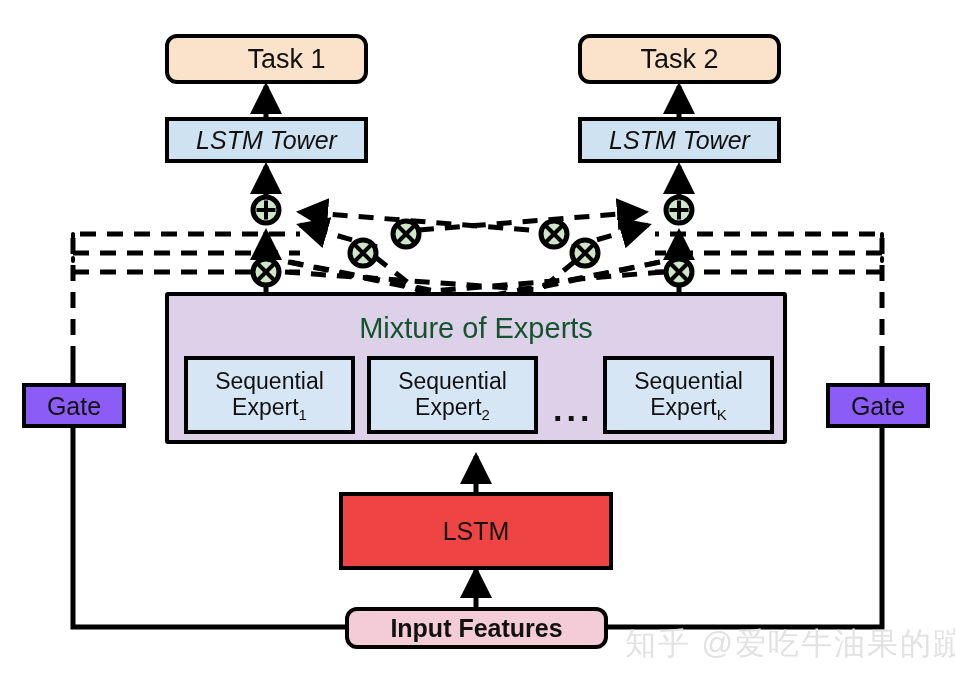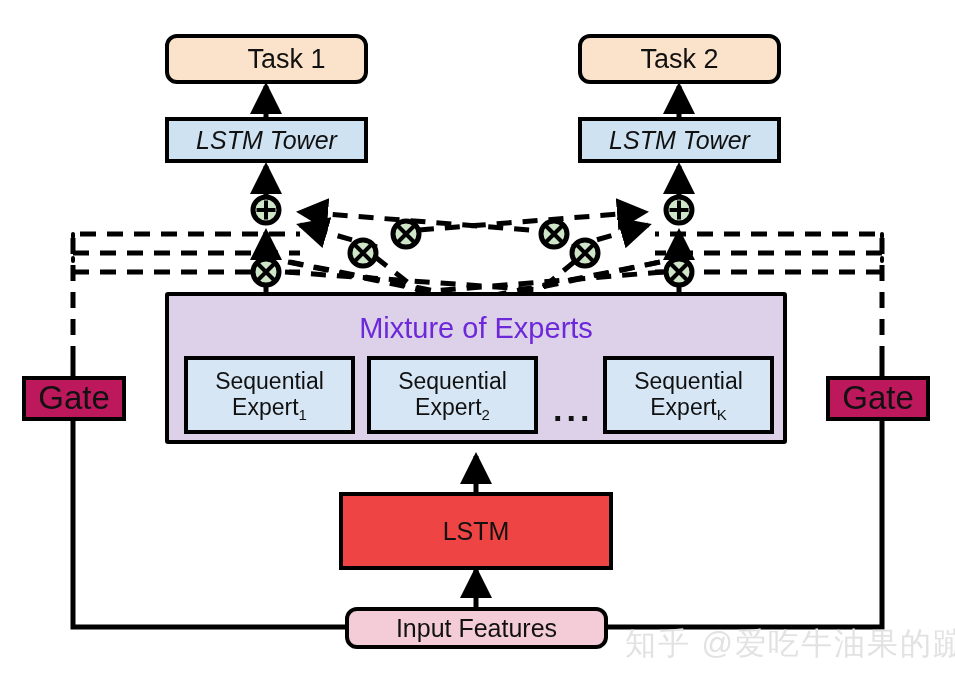--- a/index.html
+++ b/index.html
@@ -5,25 +5,25 @@
   html,body{margin:0;padding:0;background:#ffffff;}
   body{width:955px;height:679px;overflow:hidden;
        font-family:"Liberation Sans","DejaVu Sans",sans-serif;}
   #stage{position:relative;width:955px;height:679px;background:#fff;}
   #svg-layer{position:absolute;left:0;top:0;width:955px;height:679px;}
   .node-box{position:absolute;box-sizing:border-box;display:flex;
             align-items:center;justify-content:center;text-align:center;
             border:4px solid #000;color:#111;line-height:1.12;}
   .task-box{background:#fbe3cb;border-radius:12px;font-size:27px;}
   .tower-box{background:#cee2f2;font-size:25px;font-style:italic;}
-  .gate-box{background:#be185d;font-size:33px;}
+  .gate-box{background:#8b5cf6;font-size:25px;margin-top:7px;}
   .moe-box{background:#dcd1e9;border-radius:3px;
            display:block;}
   .moe-title{position:absolute;left:0;right:0;top:16px;text-align:center;
-             font-size:29px;color:#6d28d9;}
+             font-size:29px;color:#14532d;}
   .expert-box{background:#d6e6f5;font-size:23px;border:4px solid #000;}
   .expert-box .lbl{display:block;text-align:right;}
   .expert-box sub{font-size:15px;vertical-align:baseline;
                   position:relative;top:5px;}
   .shared-box{background:#ef4444;font-size:25px;}
   .input-box{background:#f4ccd8;border-radius:12px;font-size:25px;}
   .dots{position:absolute;font-size:34px;letter-spacing:4px;color:#111;
         font-weight:bold;line-height:1;}
   #watermark{position:absolute;left:625px;top:618px;width:325px;height:52px;
              color:#e2e2e2;font-size:31px;white-space:nowrap;
@@ -174,18 +174,18 @@
     <div class="node-box expert-box" style="left:434px;top:60px;width:171px;height:78px;flex-direction:column;">
       <span class="lbl">Sequential</span>
       <span class="lbl"><span>Expert</span><sub>K</sub></span>
     </div>
   </div>
 
   <div class="node-box shared-box" style="left:339px;top:492px;width:274px;height:78px;flex-direction:column;">
     <span>LSTM</span>
   </div>
 
-  <div class="node-box input-box" style="left:345px;top:607px;width:263px;height:42px;">
+  <div class="node-box input-box" style="left:345px;top:607px;width:263px;height:42px;font-weight:bold;">
     <span>Input Features</span>
   </div>
 
   <div id="watermark">知乎 @爱吃牛油果的蹦跶</div>
 </div>
 
 </body></html>

